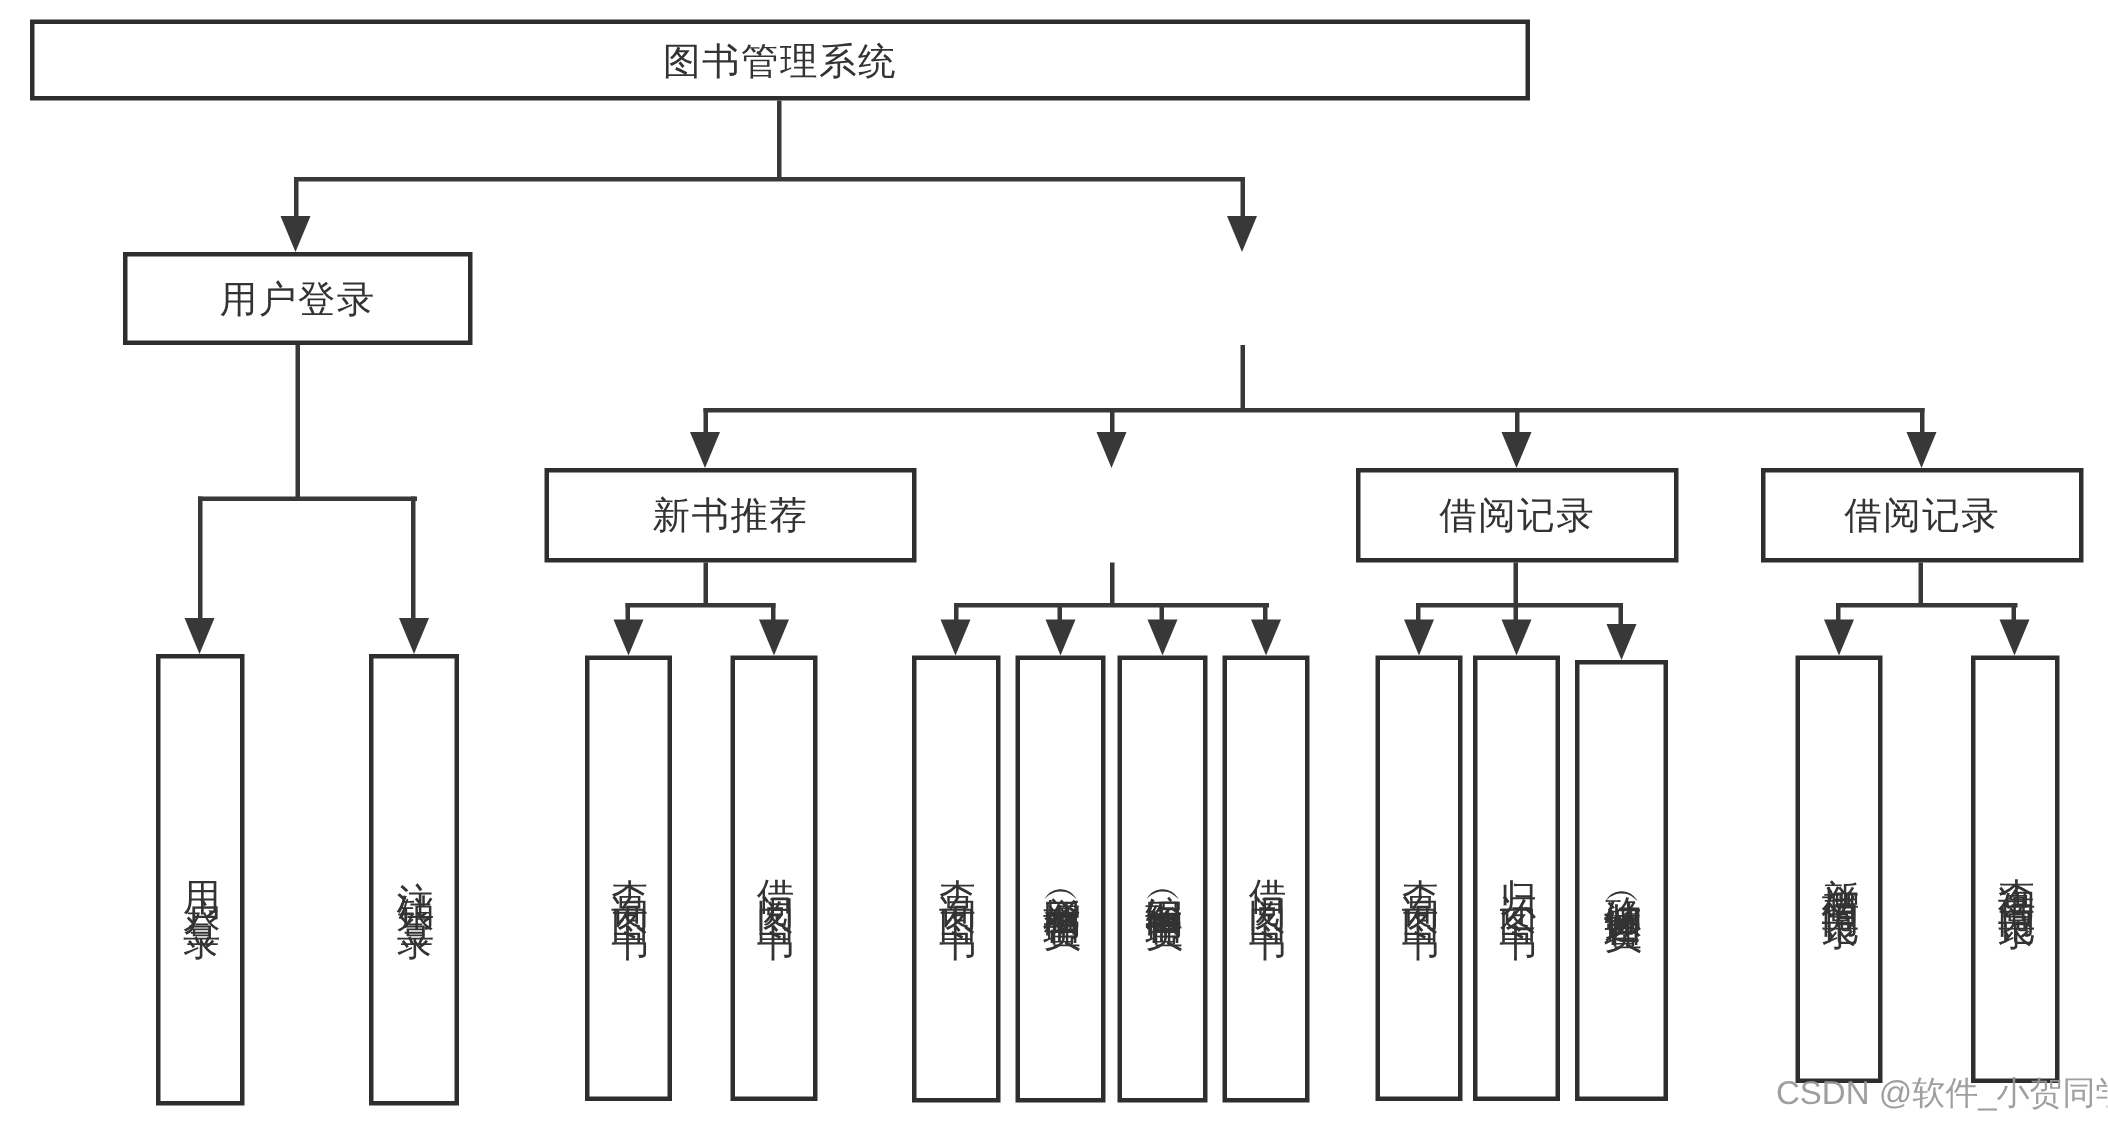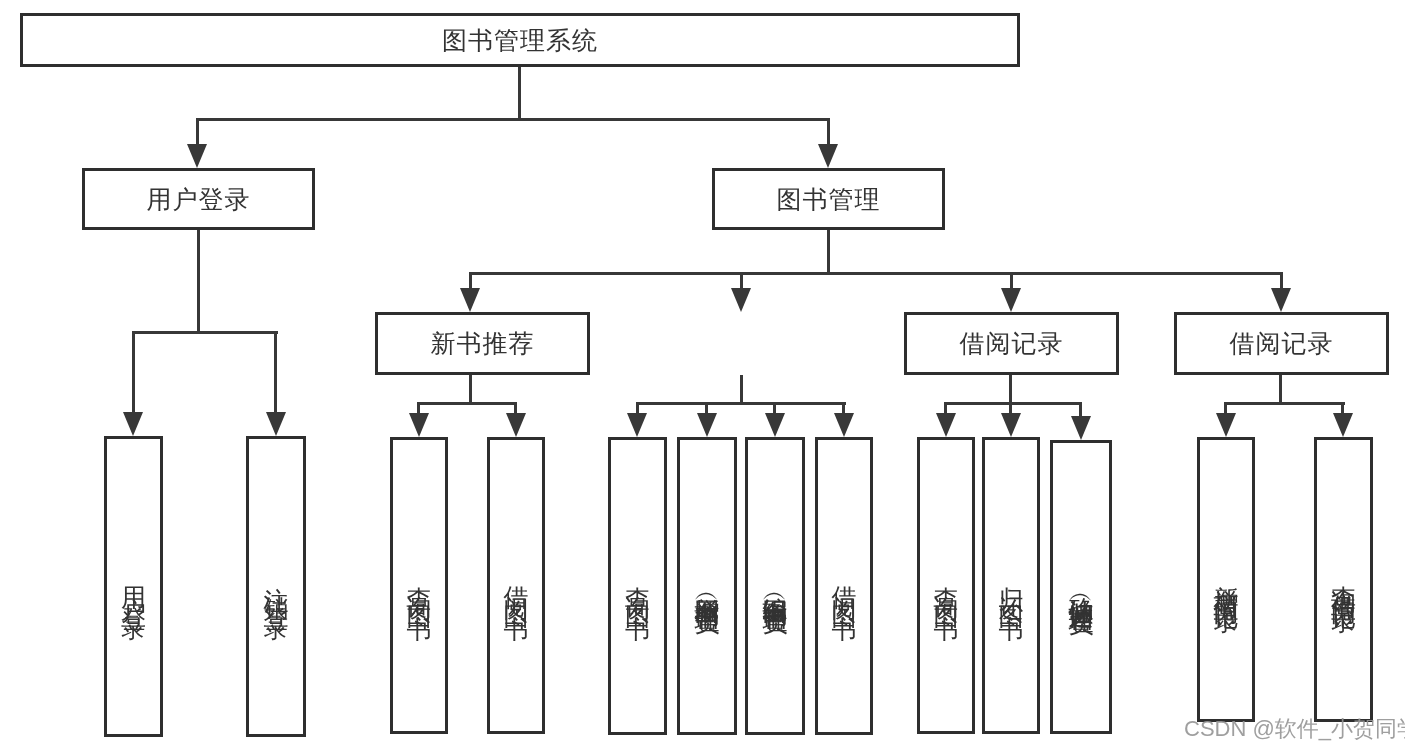--- a/index.html
+++ b/index.html
@@ -44,23 +44,20 @@
   <div class="vl" style="left:518px; top:67px; height:53px;"></div>
   <div class="hl" style="left:196px; top:118px; width:634px;"></div>
   <div class="vl" style="left:196px; top:118px; height:30px;"></div>
   <div class="ah" style="left:187px; top:144px;"></div>
   <div class="vl" style="left:827px; top:118px; height:30px;"></div>
   <div class="ah" style="left:818px; top:144px;"></div>
 
   <div class="node node-h" style="left:82px; top:168px; width:233px; height:62px;">
     <span>用户登录</span>
   </div>
-  <div class="node node-h" style="left:712px; top:168px; width:233px; height:62px;">
-    <span>图书管理</span>
-  </div>
 
   <div class="vl" style="left:197px; top:230px; height:103px;"></div>
   <div class="hl" style="left:132px; top:331px; width:146px;"></div>
   <div class="vl" style="left:132px; top:331px; height:83px;"></div>
   <div class="ah" style="left:123px; top:412px;"></div>
   <div class="vl" style="left:274px; top:331px; height:83px;"></div>
   <div class="ah" style="left:266px; top:412px;"></div>
 
   <div class="node" style="left:104px; top:436px; width:59px; height:301px;">
     <span class="vtext ls-s">用户登录</span>
@@ -73,21 +70,21 @@
   <div class="hl" style="left:469px; top:272px; width:814px;"></div>
   <div class="vl" style="left:469px; top:272px; height:18px;"></div>
   <div class="ah" style="left:460px; top:288px;"></div>
   <div class="vl" style="left:740px; top:272px; height:18px;"></div>
   <div class="ah" style="left:731px; top:288px;"></div>
   <div class="vl" style="left:1010px; top:272px; height:18px;"></div>
   <div class="ah" style="left:1001px; top:288px;"></div>
   <div class="vl" style="left:1280px; top:272px; height:18px;"></div>
   <div class="ah" style="left:1271px; top:288px;"></div>
 
-  <div class="node node-h" style="left:363px; top:312px; width:215px; height:63px;margin-left:12px;">
+  <div class="node node-h" style="left:363px; top:312px; width:248px; height:63px;">
     <span>新书推荐</span>
   </div>
   <div class="node node-h" style="left:904px; top:312px; width:215px; height:63px;">
     <span>借阅记录</span>
   </div>
   <div class="node node-h" style="left:1174px; top:312px; width:215px; height:63px;">
     <span>借阅记录</span>
   </div>
 
   <div class="vl" style="left:469px; top:375px; height:29px;"></div>

